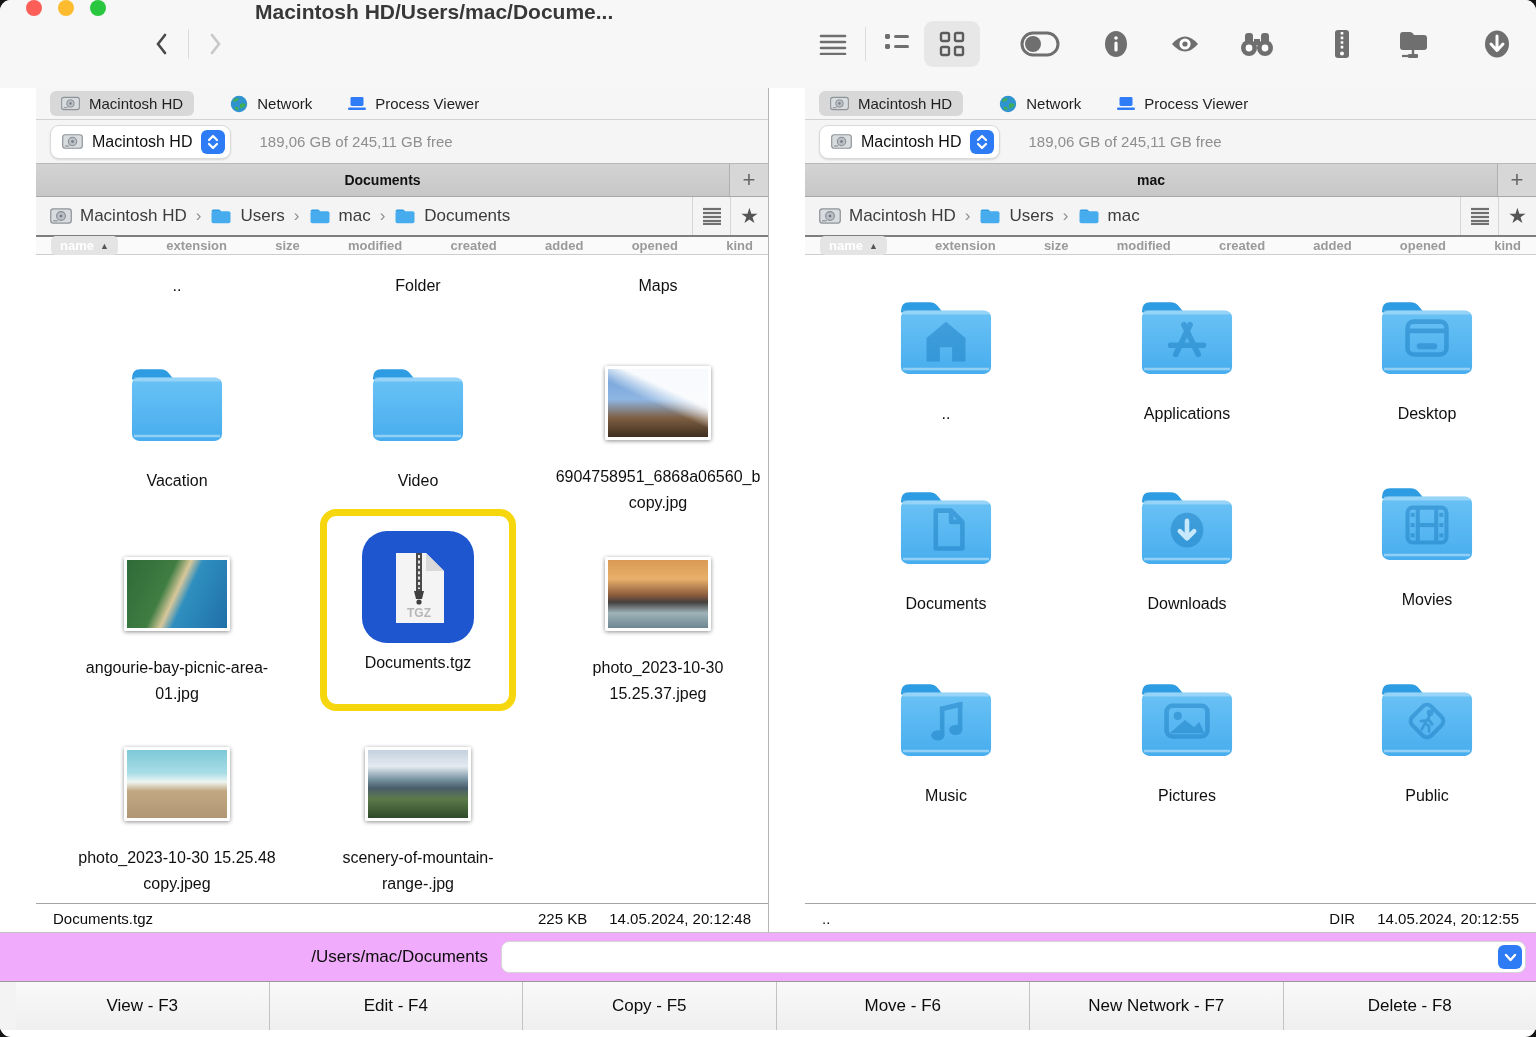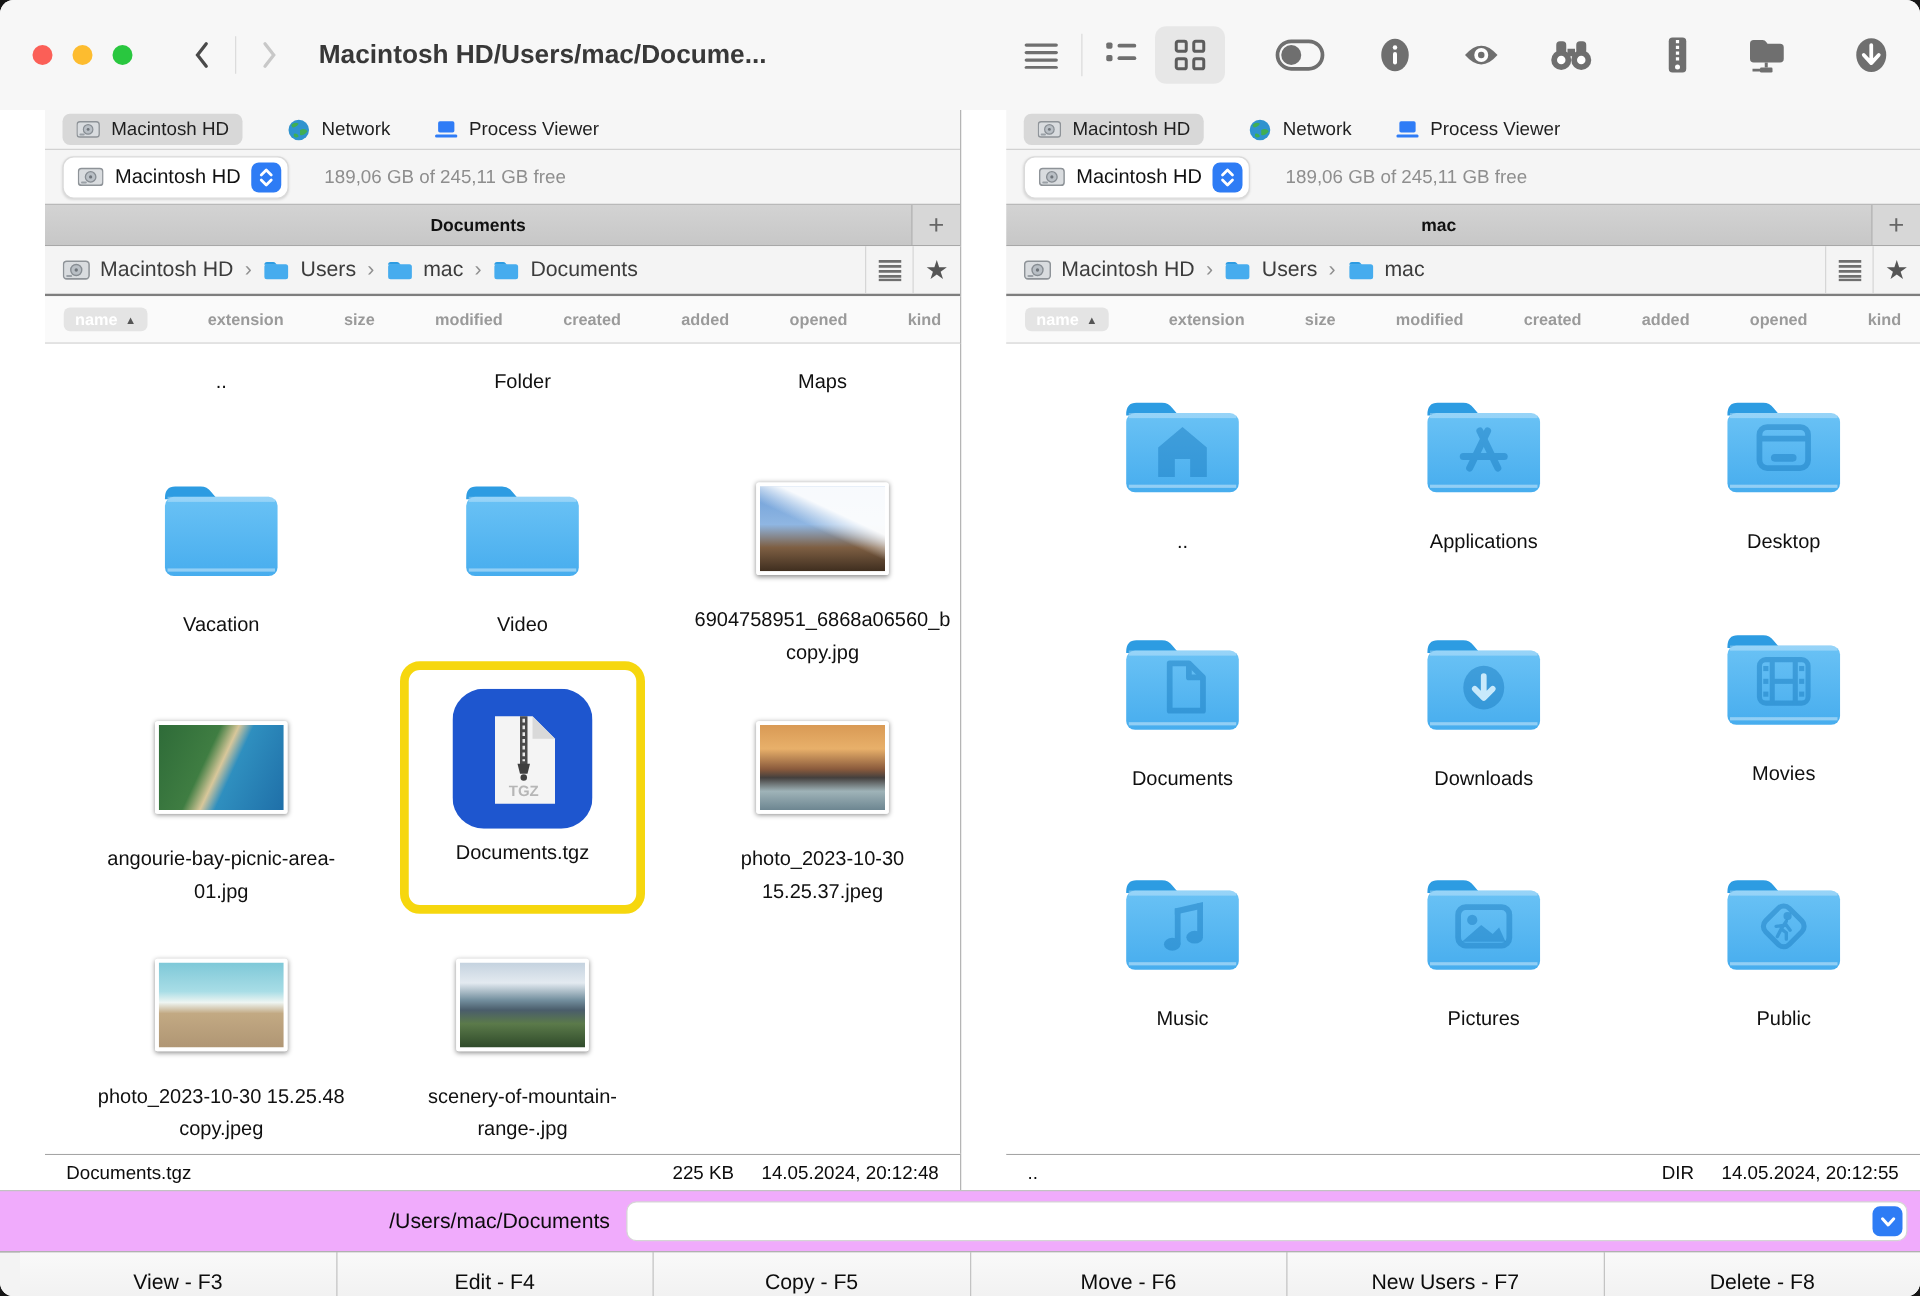--- a/index.html
+++ b/index.html
@@ -1,19 +1,19 @@
 <!DOCTYPE html>
 <html><head>
 <meta charset="utf-8">
 <style>
   html,body{margin:0;padding:0;background:#161616;font-family:"Liberation Sans",sans-serif;}
   .window{width:1536px;height:1037px;background:#fff;border-radius:11px;overflow:hidden;position:relative;margin:0 auto;}
 
   
-  .titlebar{height:88px;background:#f7f7f7;display:flex;align-items:center;padding:0 26px;box-sizing:border-box;}
+  .titlebar{height:88px;background:#f7f7f7;display:flex;padding:0 26px;box-sizing:border-box;}
   .lights{display:flex;gap:16px;}
   .tl{width:16px;height:16px;border-radius:50%;}
   .tl.red{background:#fb5f57;} .tl.yel{background:#fdbc2f;} .tl.grn{background:#29c73f;}
   .navgrp{display:flex;align-items:center;margin-left:48px;}
   .nav-sep{width:1px;height:30px;background:#dcdcdc;margin:0 20px;}
   .win-title{margin-left:32px;font-size:21px;font-weight:700;color:#383838;white-space:nowrap;}
   .toolbar{margin-left:auto;display:flex;align-items:center;}
   .tbi{display:flex;align-items:center;justify-content:center;}
   .tb-sep{width:1px;height:34px;background:#dcdcdc;margin-left:18px;}
   .grid-btn{background:#e7e7e7;border-radius:9px;padding:10px 15px;margin-left:14px;}
@@ -42,21 +42,21 @@
 
   
   .crumbs{height:40px;background:#f4f4f4;border-bottom:2px solid #7e7e7e;display:flex;align-items:center;padding:0 0 0 14px;box-sizing:border-box;font-size:17px;color:#3c3c3c;}
   .crumb{display:flex;align-items:center;gap:8px;white-space:nowrap;}
   .csep{color:#8f8f8f;margin:0 9px;}
   .crumb-tools{margin-left:auto;display:flex;align-items:stretch;height:100%;}
   .ctool{width:37px;display:flex;align-items:center;justify-content:center;border-left:1px solid #d6d6d6;}
   .star{font-size:21px;color:#555;}
 
   
-  .colhdr{height:38px;background:#fafafa;border-bottom:1px solid #cdcdcd;display:flex;align-items:center;justify-content:space-between;padding:0 15px;box-sizing:border-box;font-size:13px;font-weight:700;color:#9a9a9a;}
+  .colhdr{height:18px;background:#fafafa;border-bottom:1px solid #cdcdcd;display:flex;align-items:center;justify-content:space-between;padding:0 15px;box-sizing:border-box;font-size:13px;font-weight:700;color:#9a9a9a;}
   .col-pill{background:#e4e4e4;border-radius:5px;color:#fff;padding:2px 9px;display:flex;align-items:center;gap:6px;}
   .col-pill .sort{color:#555;font-size:9px;}
 
   
   .content{height:648px;background:#fff;position:relative;overflow:hidden;}
   .tile{position:absolute;width:220px;display:flex;flex-direction:column;align-items:center;}
   .tile .lbl{font-size:16px;line-height:26px;color:#101010;text-align:center;max-width:206px;overflow-wrap:anywhere;}
   .tile.folder .lbl{margin-top:22px;}
   .tile.image .lbl{margin-top:24px;}
   .thumb{width:100px;height:68px;border:3px solid #fff;border-radius:2px;box-shadow:0 1px 4px rgba(0,0,0,.45);background-size:cover;}
@@ -730,17 +730,17 @@
           </svg>
       </span>
     </span>
   </div>
 
   <div class="fnrow">
     <div class="fnbtn">View - F3</div>
     <div class="fnbtn">Edit - F4</div>
     <div class="fnbtn">Copy - F5</div>
     <div class="fnbtn">Move - F6</div>
-    <div class="fnbtn">New Users - F7</div>
+    <div class="fnbtn">New Network - F7</div>
     <div class="fnbtn">Delete - F8</div>
   </div>
 
 </div>
 
 </body></html>

